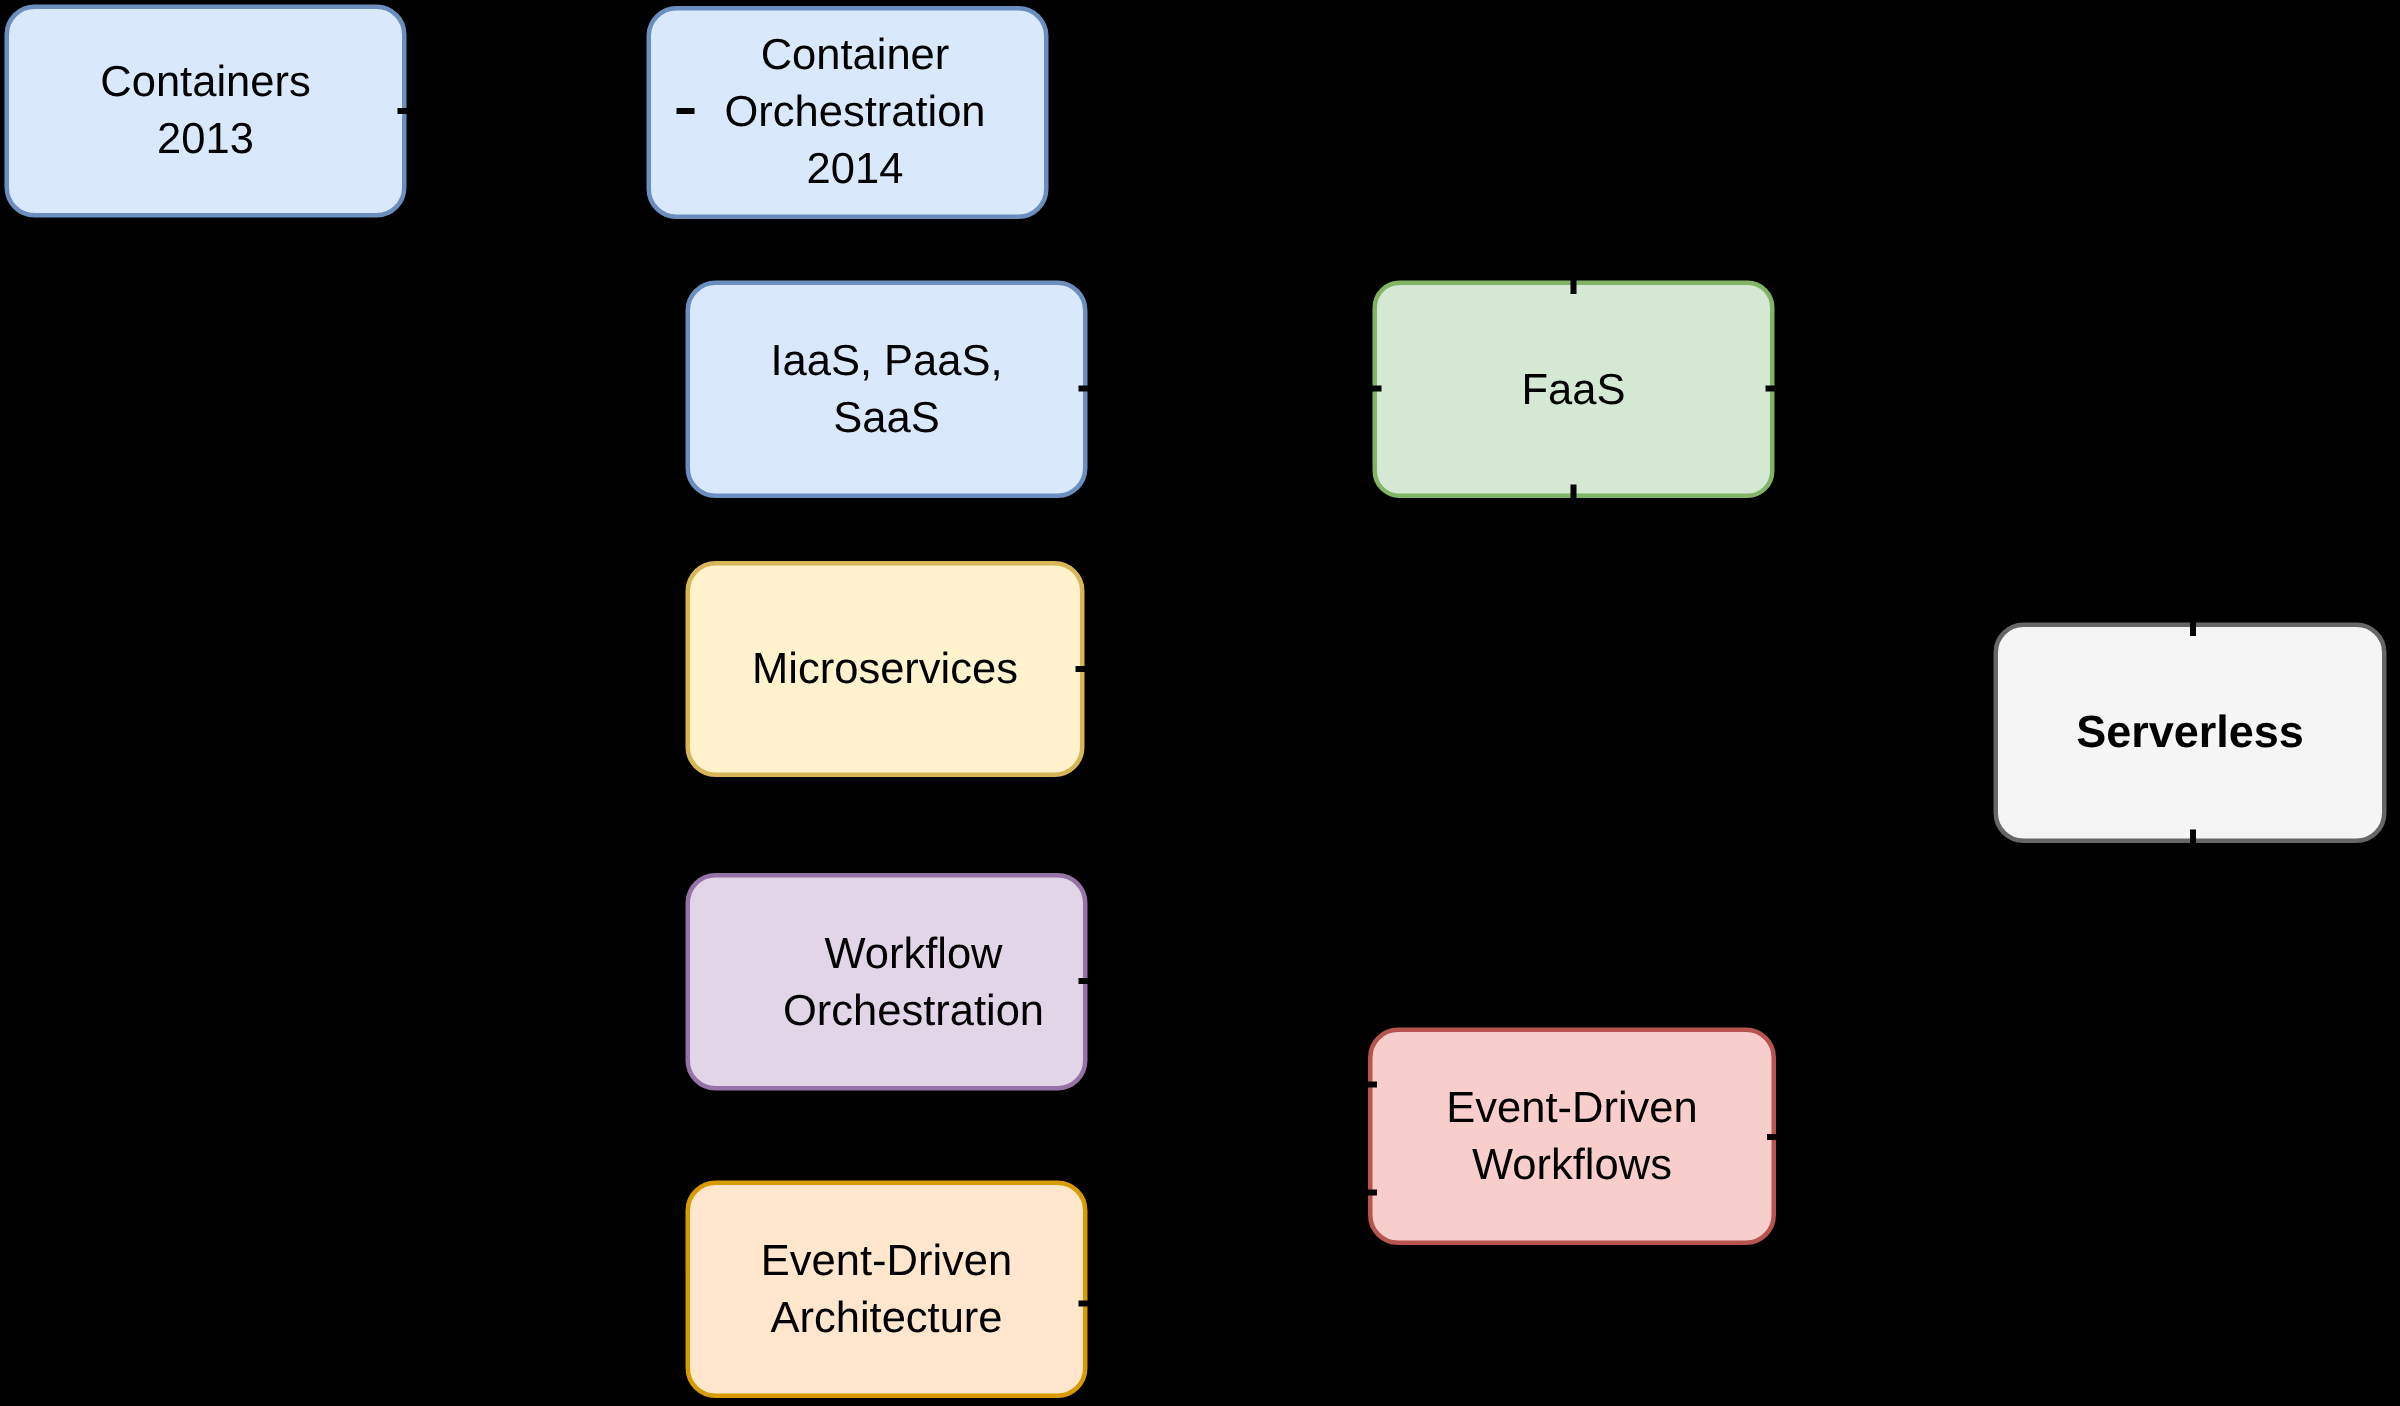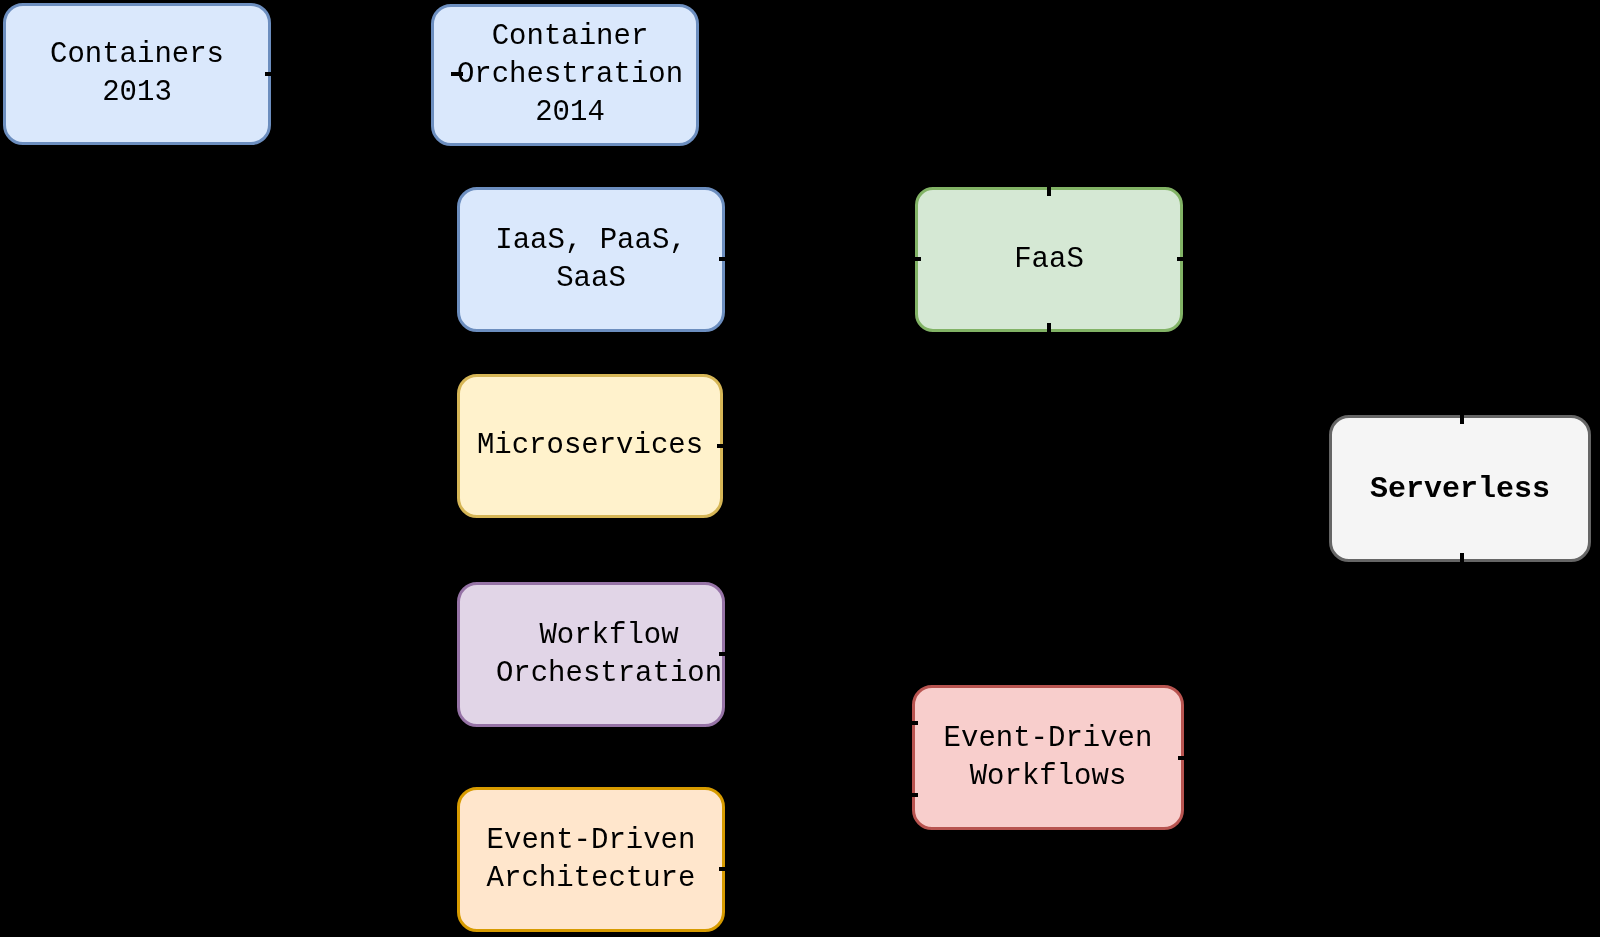--- a/index.html
+++ b/index.html
@@ -6,21 +6,21 @@
     margin: 0;
     padding: 0;
     background: #000000;
   }
   .canvas {
     position: relative;
     width: 1600px;
     height: 937px;
     background: #000000;
     overflow: hidden;
-    font-family: Liberation Mono, monospace;
+    font-family: Liberation Sans, sans-serif;
   }
   .node {
     position: absolute;
     box-sizing: border-box;
     border: 3px solid #666;
     border-radius: 20px;
     background: #f5f5f5;
     display: flex;
     align-items: center;
     justify-content: center;

